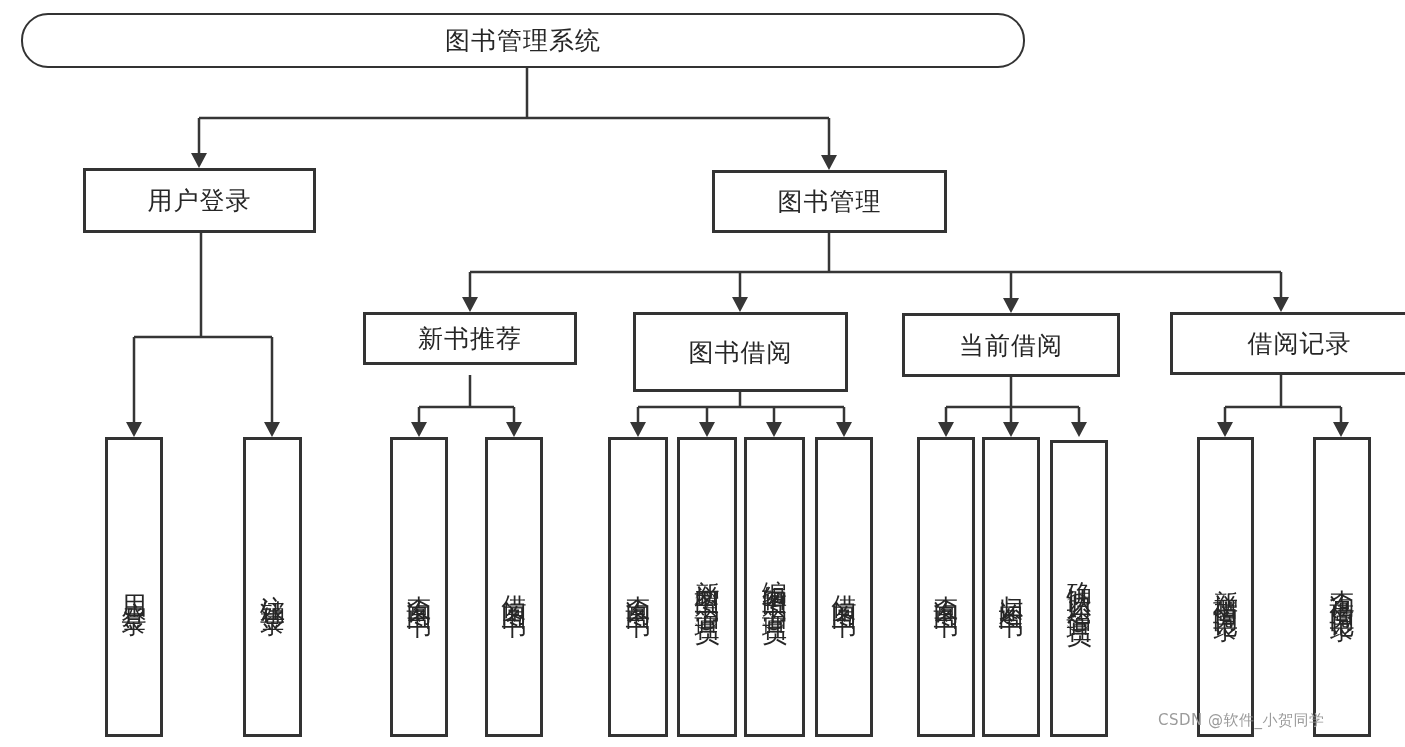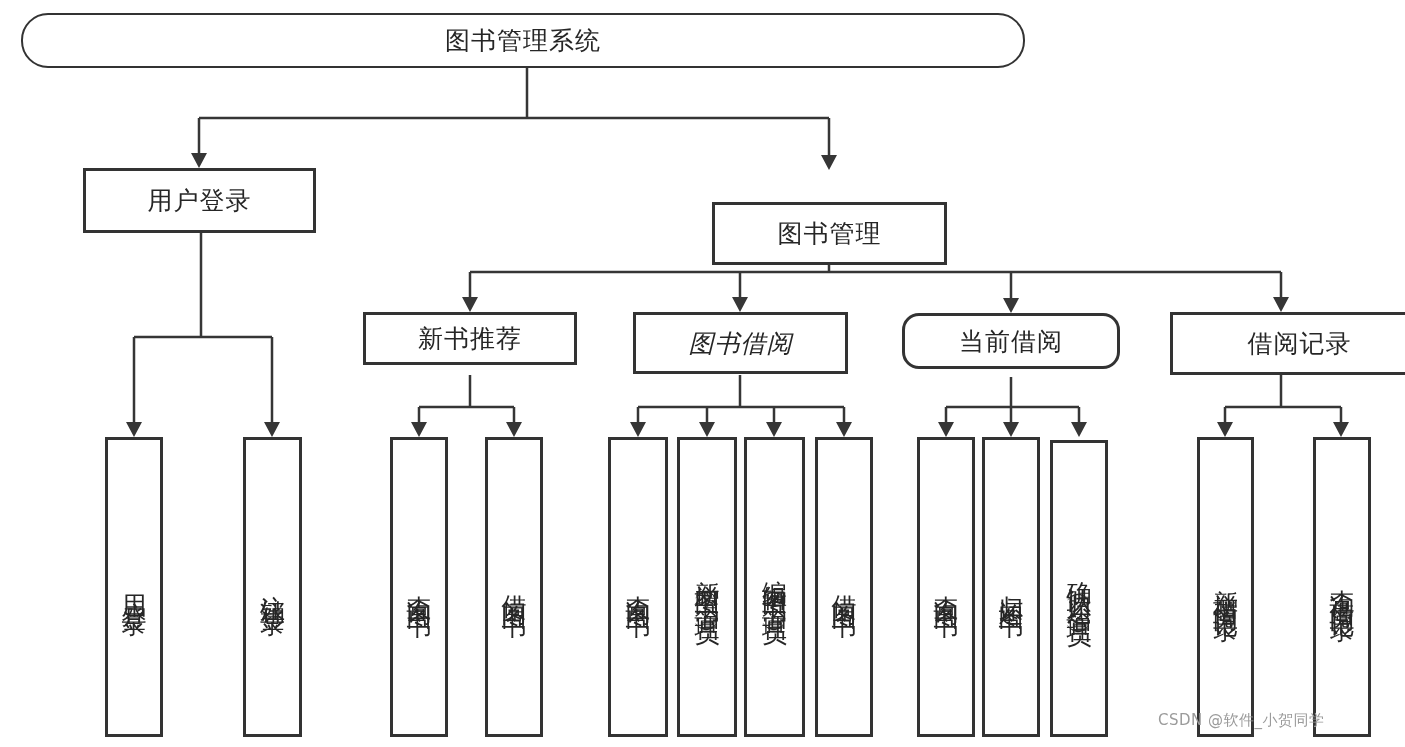--- a/index.html
+++ b/index.html
@@ -100,31 +100,31 @@
     </g>
   </svg>
 
   <div class="node root" style="left:21px;top:13px;width:1004px;height:55px;">
     <span class="hlabel">图书管理系统</span>
   </div>
 
   <div class="node" style="left:83px;top:168px;width:233px;height:65px;">
     <span class="hlabel">用户登录</span>
   </div>
-  <div class="node" style="left:712px;top:170px;width:235px;height:63px;margin-top:32px;">
+  <div class="node" style="left:712px;top:170px;width:235px;height:63px;">
     <span class="hlabel">图书管理</span>
   </div>
 
   <div class="node" style="left:363px;top:312px;width:214px;height:53px;">
     <span class="hlabel">新书推荐</span>
   </div>
-  <div class="node" style="left:633px;top:312px;width:215px;height:62px;font-style:italic;">
+  <div class="node" style="left:633px;top:312px;width:215px;height:80px;">
     <span class="hlabel">图书借阅</span>
   </div>
-  <div class="node" style="left:902px;top:313px;width:218px;height:56px;border-radius:17px;">
+  <div class="node" style="left:902px;top:313px;width:218px;height:64px;">
     <span class="hlabel">当前借阅</span>
   </div>
   <div class="node" style="left:1170px;top:312px;width:259px;height:63px;">
     <span class="hlabel">借阅记录</span>
   </div>
 
   <div class="node" style="left:105px;top:437px;width:58px;height:300px;">
     <span class="vlabel">用户登录</span>
   </div>
   <div class="node" style="left:243px;top:437px;width:59px;height:300px;">

